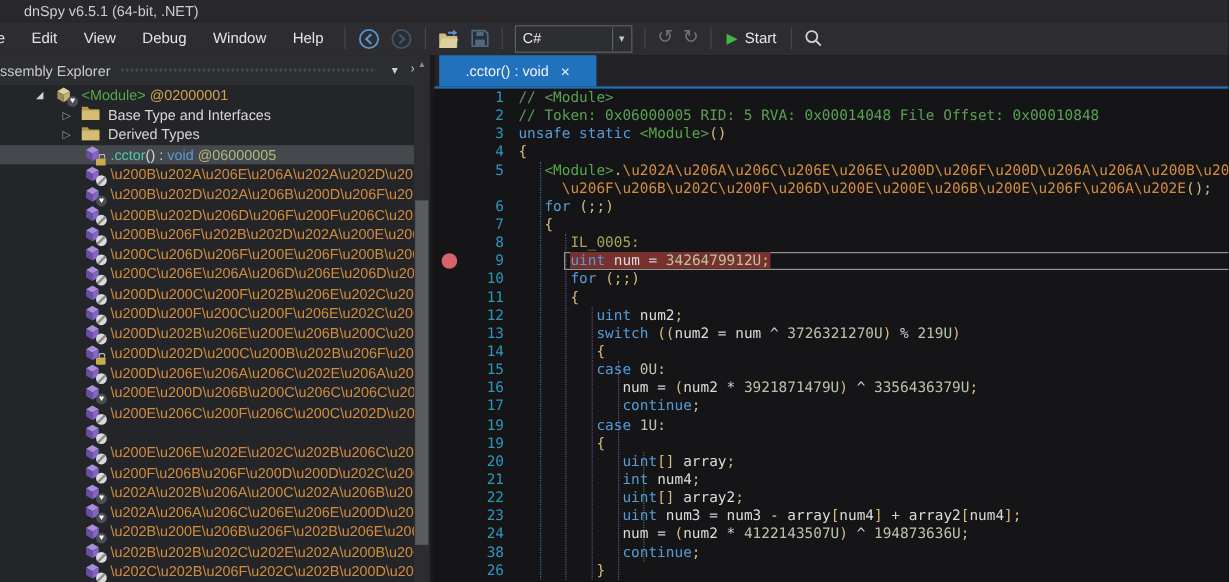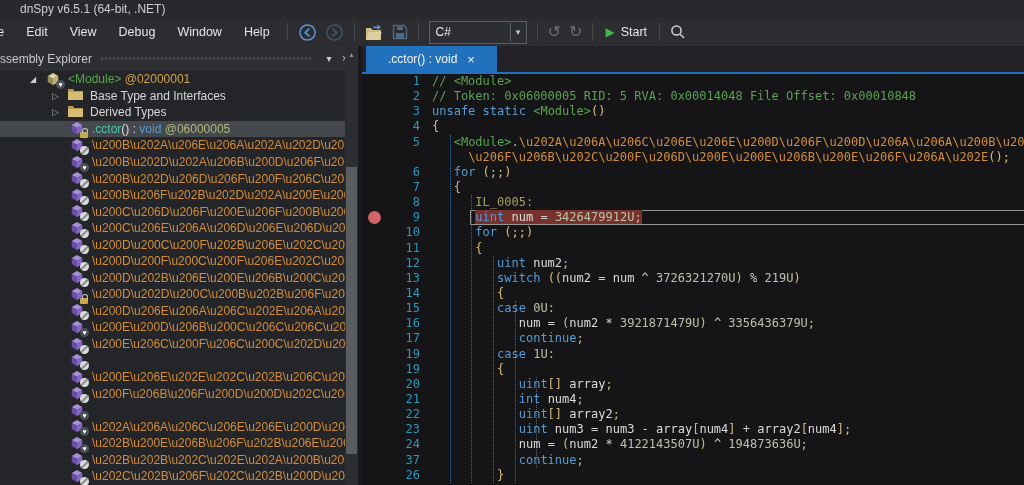--- a/index.html
+++ b/index.html
@@ -389,20 +389,21 @@
           </div>
           <div class="trow method">
             <span class="ticon">
               <svg width="14" height="14" viewBox="0 0 16 16">
                 <path d="M8 1 14 4.5 8 8 2 4.5Z" fill="#a98fd9"></path>
                 <path d="M2 4.5 8 8v7L2 11.5Z" fill="#6a4da6"></path>
                 <path d="M14 4.5 8 8v7l6-3.5Z" fill="#8566c4"></path>
               </svg>
               <i class="ov ov-heart">♥</i>
             </span>
+            <span><span class="t-orange">\u202A\u202B\u206A\u200C\u202A\u206B\u20</span></span>
           </div>
           <div class="trow method">
             <span class="ticon">
               <svg width="14" height="14" viewBox="0 0 16 16">
                 <path d="M8 1 14 4.5 8 8 2 4.5Z" fill="#a98fd9"></path>
                 <path d="M2 4.5 8 8v7L2 11.5Z" fill="#6a4da6"></path>
                 <path d="M14 4.5 8 8v7l6-3.5Z" fill="#8566c4"></path>
               </svg>
               <i class="ov ov-heart">♥</i>
             </span>
@@ -590,21 +591,21 @@
               <span class="lno">23</span>
               <span class="codeln"><span class="c-pl">            </span><span class="c-kw">uint</span><span class="c-pl"> </span><span class="c-id">num3</span><span class="c-pl"> </span><span class="c-op">=</span><span class="c-pl"> </span><span class="c-id">num3</span><span class="c-pl"> </span><span class="c-op">-</span><span class="c-pl"> </span><span class="c-id">array</span><span class="c-pn">[</span><span class="c-id">num4</span><span class="c-pn">]</span><span class="c-pl"> </span><span class="c-op">+</span><span class="c-pl"> </span><span class="c-id">array2</span><span class="c-pn">[</span><span class="c-id">num4</span><span class="c-pn">]</span><span class="c-pn">;</span></span>
             </div>
             <div class="crow">
               <span class="gut"></span>
               <span class="lno">24</span>
               <span class="codeln"><span class="c-pl">            </span><span class="c-id">num</span><span class="c-pl"> </span><span class="c-op">=</span><span class="c-pl"> </span><span class="c-pn">(</span><span class="c-id">num2</span><span class="c-pl"> </span><span class="c-op">*</span><span class="c-pl"> </span><span class="c-nm">4122143507U</span><span class="c-pn">)</span><span class="c-pl"> </span><span class="c-op">^</span><span class="c-pl"> </span><span class="c-nm">194873636U</span><span class="c-pn">;</span></span>
             </div>
             <div class="crow">
               <span class="gut"></span>
-              <span class="lno">37</span>
+              <span class="lno">38</span>
               <span class="codeln"><span class="c-pl">            </span><span class="c-kw">continue</span><span class="c-pn">;</span></span>
             </div>
             <div class="crow">
               <span class="gut"></span>
               <span class="lno">26</span>
               <span class="codeln"><span class="c-pl">         </span><span class="c-pn">}</span></span>
             </div>
           </div>
       </div>
     </div>

